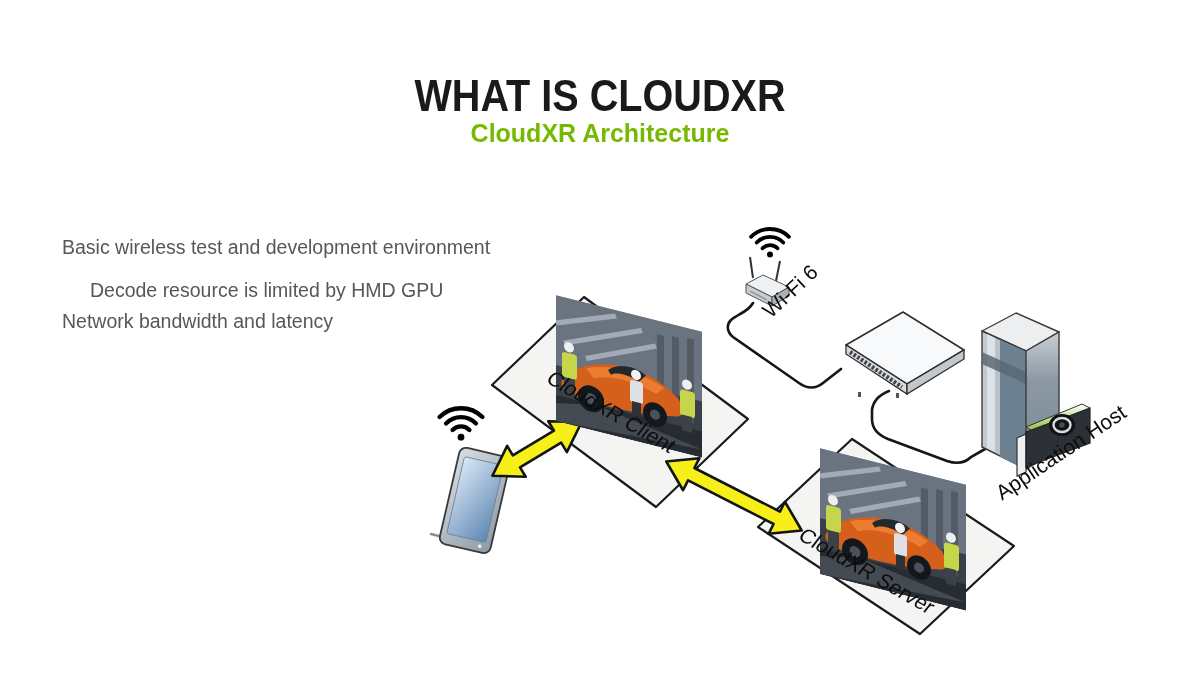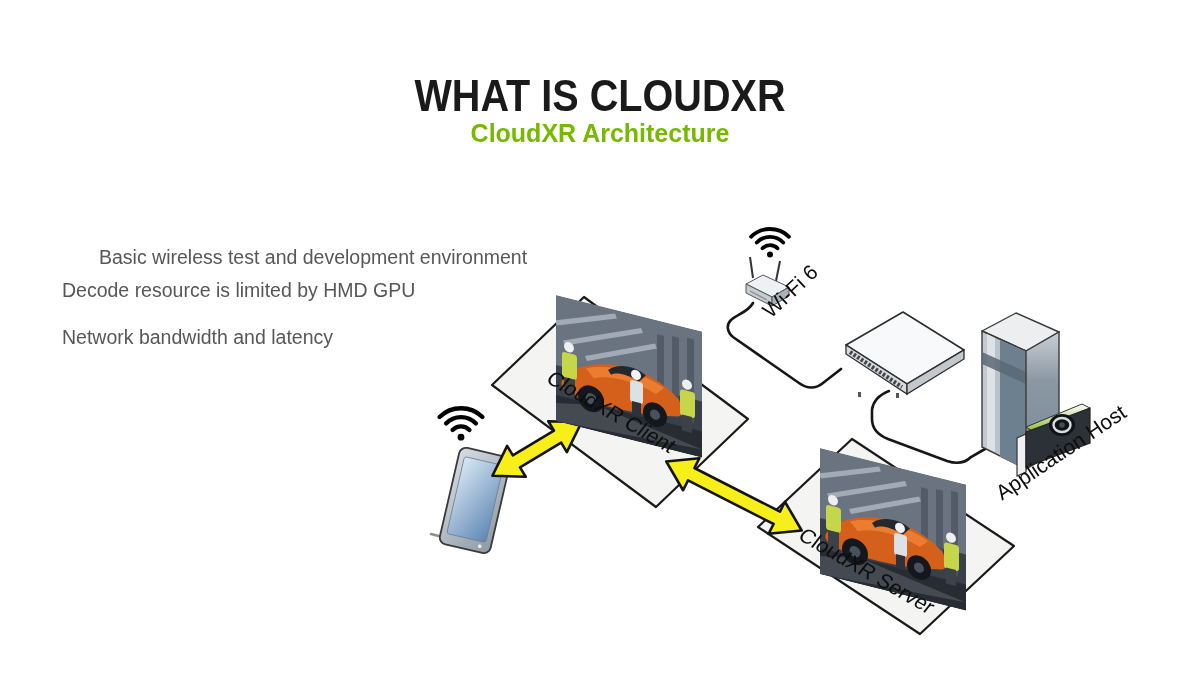--- a/index.html
+++ b/index.html
@@ -14,23 +14,23 @@
   }
   .subtitle {
     position:absolute; top:119px; left:0; width:1200px; text-align:center;
     font-size:25px; font-weight:600; color:var(--accent,#76b900);
   }
   .bullets { position:absolute; left:62px; top:0; }
   .bullet {
     position:absolute; left:0; white-space:nowrap;
     font-size:19.5px; color:var(--muted,#575757);
   }
-  .bullet.b0 { top:246px;margin-left:37px; }
-  .bullet.b1 { top:279px; }
-  .bullet.b2 { top:326px; }
+  .bullet.b0 { top:236px; }
+  .bullet.b1 { top:279px;margin-left:28px; }
+  .bullet.b2 { top:310px; }
 
   .diagram-svg { position:absolute; left:0; top:0; z-index:1; }
 
   .billboard {
     position:absolute; width:146px; height:126px; overflow:hidden;
     transform:skewY(14deg); transform-origin:0 0; z-index:5;
   }
   .billboard svg { display:block; }
 
   .node-label {

